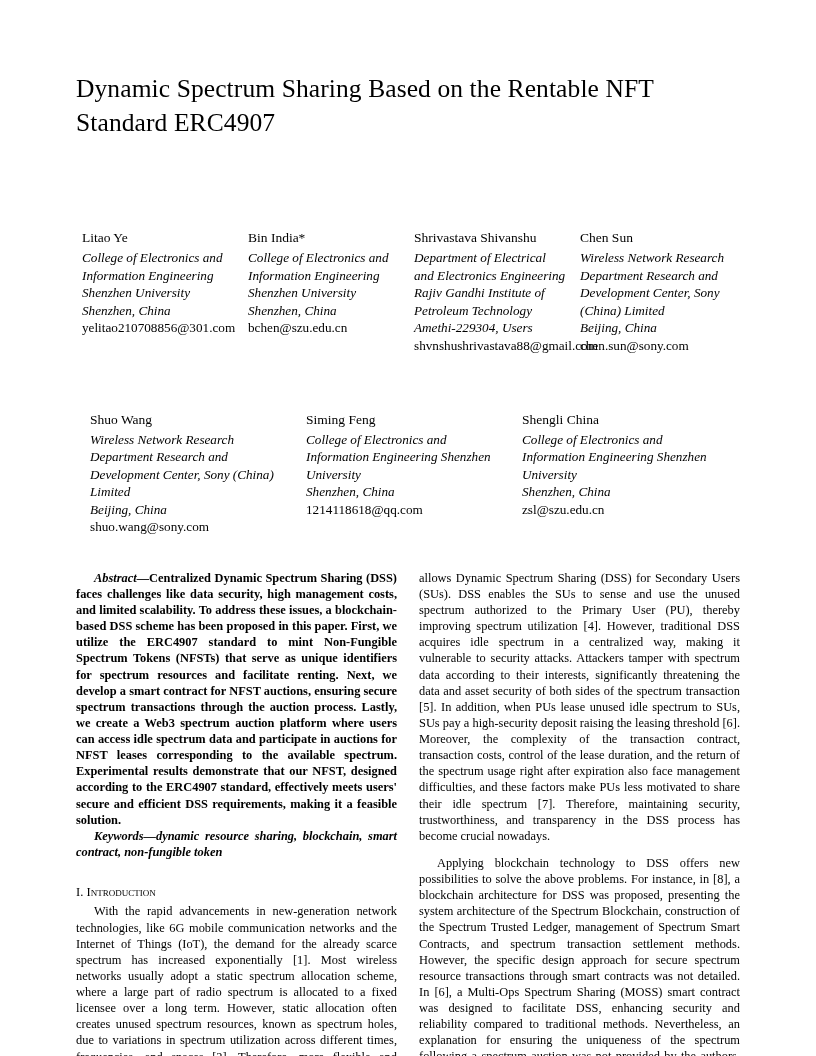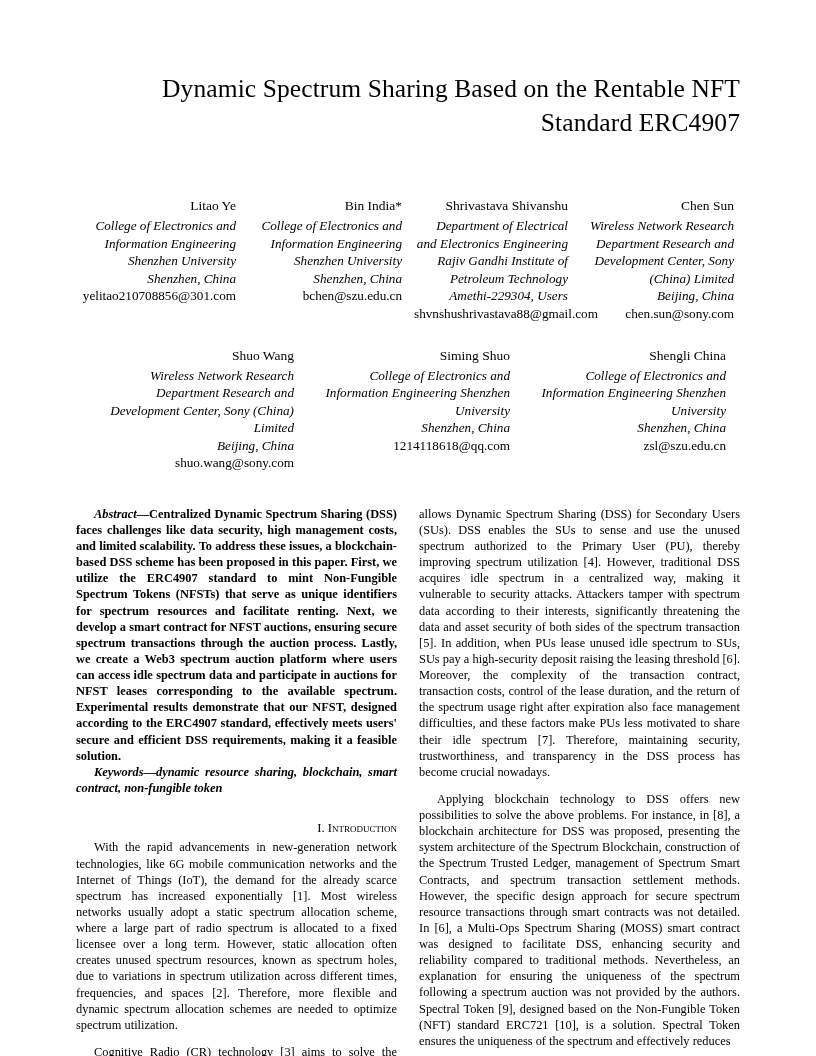--- a/index.html
+++ b/index.html
@@ -19,43 +19,44 @@
     width: 816px;
     height: 1056px;
     padding: 0;
     box-sizing: border-box;
   }
   .content {
     margin: 0 76px;
   }
   
   .title {
-    text-align: right;
+    text-align: left;
     font-size: 25.5px;
     line-height: 1.32;
     font-weight: normal;
     margin-top: 72px;
     margin-bottom: 0;
     letter-spacing: 0.1px;
   }
   
   .authors-row {
     display: flex;
     justify-content: center;
     margin-top: 58px;
   }
   .authors-row.row2 {
     margin-top: 24px;
   }
   .author {
-    text-align: right;
+    text-align: left;
     font-size: 13.2px;
     line-height: 1.33;
     padding: 0 6px;
     box-sizing: border-box;
+    margin-top: 32px;
   }
   .row1 .author { width: 166px; }
   .row2 .author { width: 216px; }
   .author .name {
     font-size: 13.5px;
     margin-bottom: 2px;
   }
   .author .aff {
     font-style: italic;
   }
@@ -89,21 +90,21 @@
     font-weight: bold;
   }
   .keywords {
     font-weight: bold;
     font-style: italic;
     text-align: justify;
     text-indent: 18px;
     margin-top: 13px;
   }
   .sec-head {
-    text-align: right;
+    text-align: left;
     font-size: 12.6px;
     margin-top: 13px;
     margin-bottom: 3px;
     font-variant: small-caps;
   }
   .sec-head .num { font-variant: normal; }
   .gap { height: 11px; }
 </style>
 </head>
 <body>
@@ -141,21 +142,21 @@
     </div>
 
     <div class="authors-row row2">
       <div class="author">
         <div class="name">Shuo Wang</div>
         <div class="aff">Wireless Network Research Department Research and Development Center, Sony (China) Limited</div>
         <div class="aff">Beijing, China</div>
         <div class="mail">shuo.wang@sony.com</div>
       </div>
       <div class="author">
-        <div class="name">Siming Shuo</div>
+        <div class="name">Siming Feng</div>
         <div class="aff">College of Electronics and Information Engineering Shenzhen University</div>
         <div class="aff">Shenzhen, China</div>
         <div class="mail">1214118618@qq.com</div>
       </div>
       <div class="author">
         <div class="name">Shengli China</div>
         <div class="aff">College of Electronics and Information Engineering Shenzhen University</div>
         <div class="aff">Shenzhen, China</div>
         <div class="mail">zsl@szu.edu.cn</div>
       </div>

